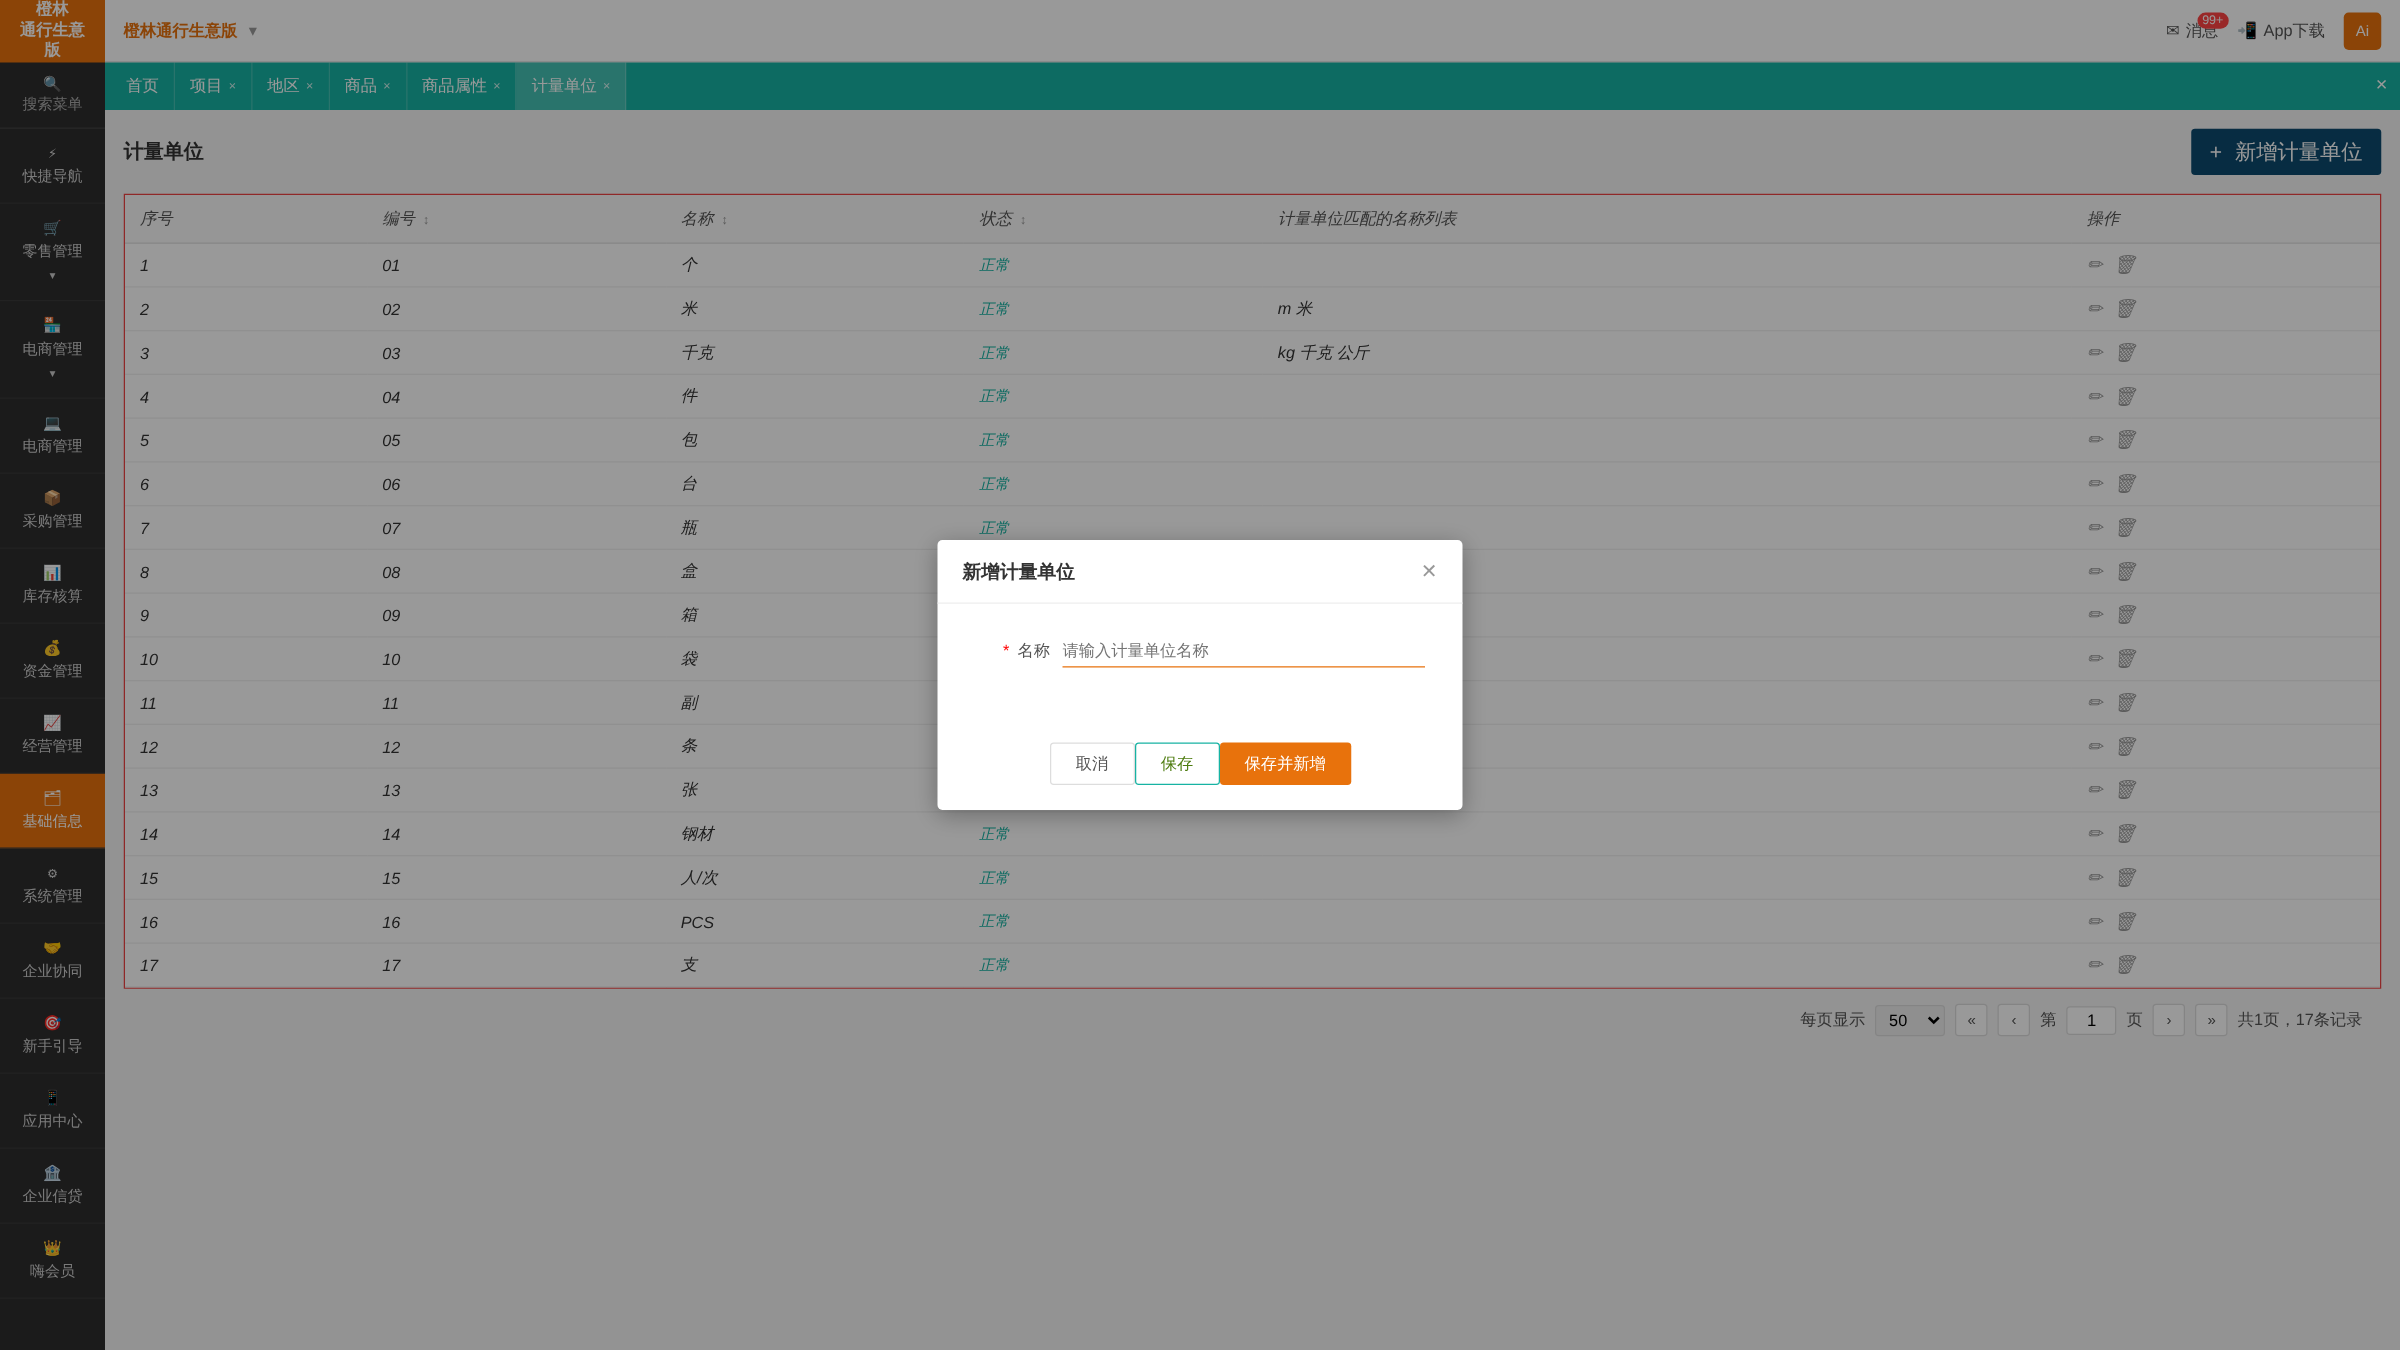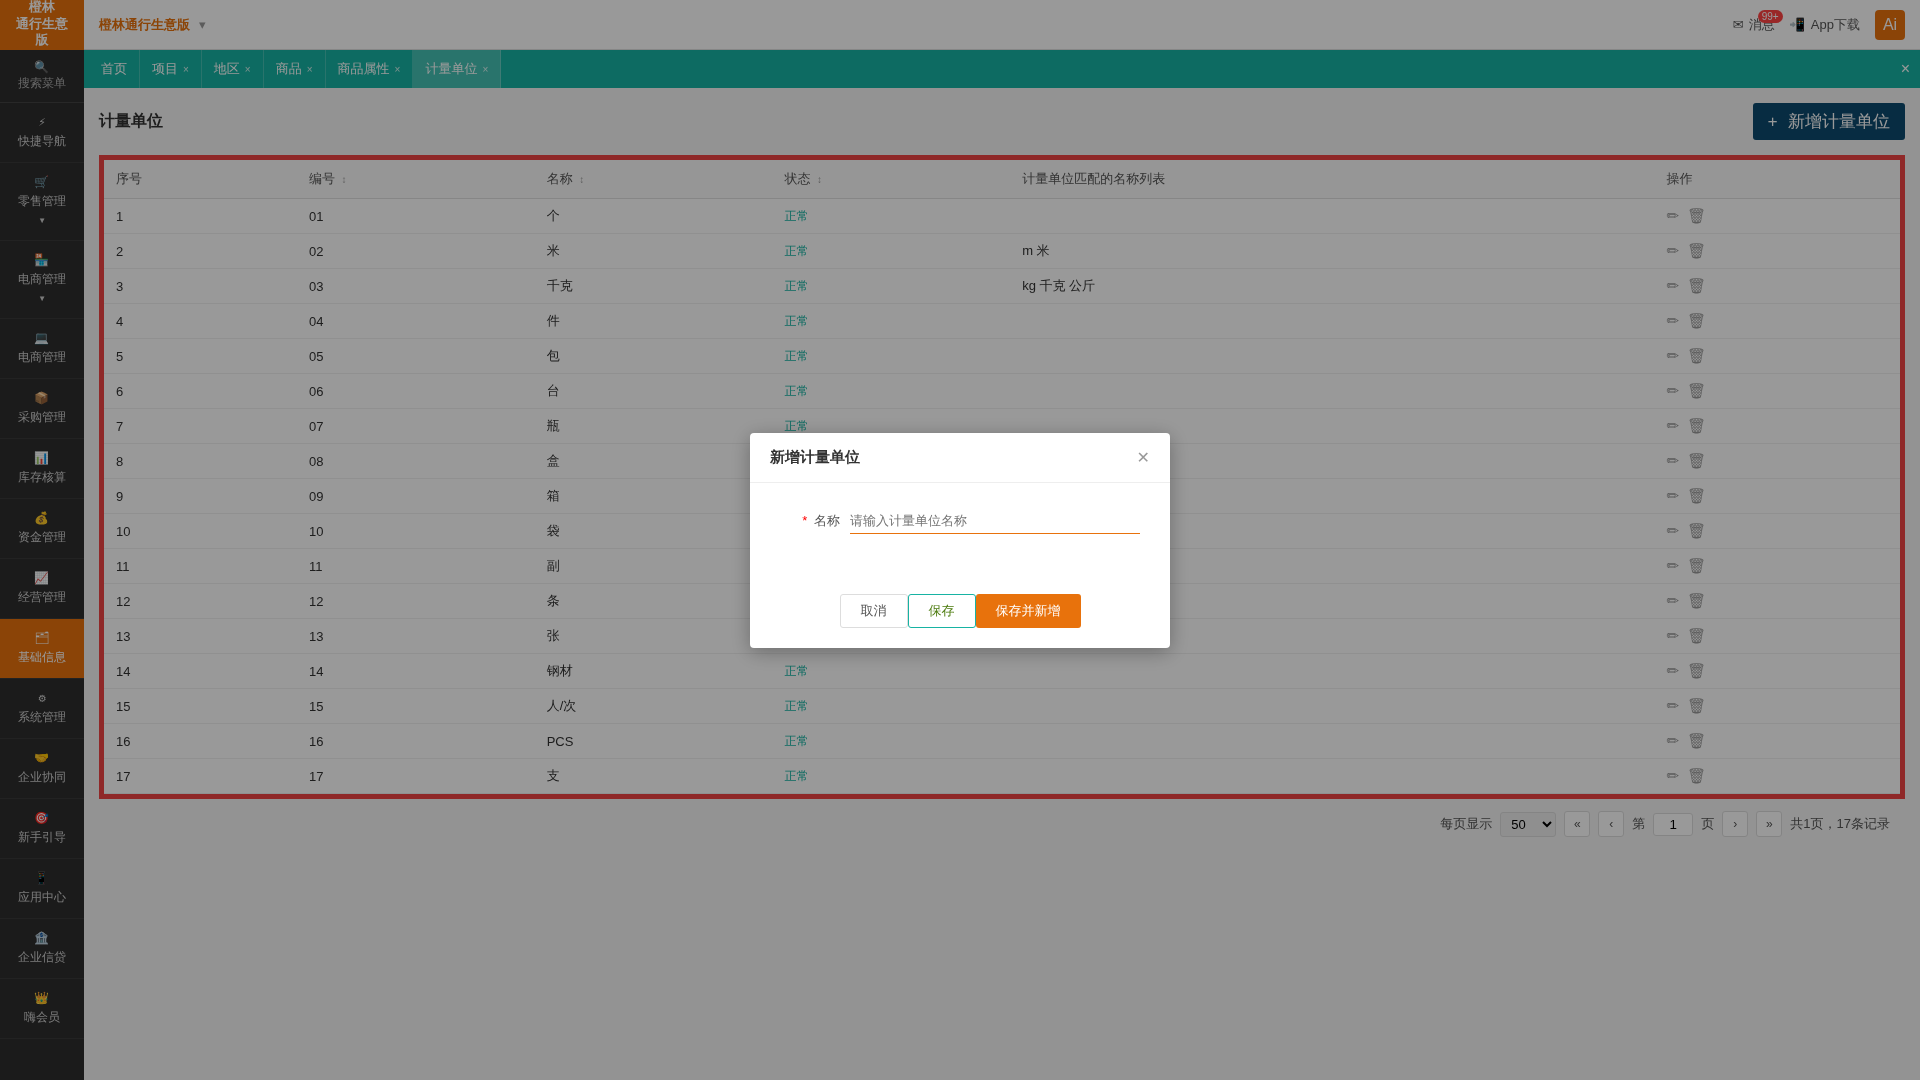--- a/index.html
+++ b/index.html
@@ -101,21 +101,21 @@
     }
     .avatar {
       width: 30px;
       height: 30px;
       background: #e8720c;
       border-radius: 4px;
       display: flex;
       align-items: center;
       justify-content: center;
       color: white;
-      font-size: 16px;
+      font-size: 12px;
     }
 
     
     .tabbar {
       background: #17b3a3;
       display: flex;
       align-items: center;
       padding: 0 5px;
       height: 38px;
       flex-shrink: 0;
@@ -165,21 +165,22 @@
       padding: 7px 15px;
       border-radius: 3px;
       cursor: pointer;
       font-size: 17px;
       font-family: Liberation Mono, monospace;
     }
 
     
     .table-wrapper {
       background: white;
-      border: 5px solid #ef4444;
+      border: 1px solid #ef4444;
+      font-style: italic;
     }
     table {
       width: 100%;
       border-collapse: collapse;
     }
     thead th {
       background: #fafafa;
       border-bottom: 1px solid #e0e0e0;
       padding: 10px 12px;
       text-align: left;

